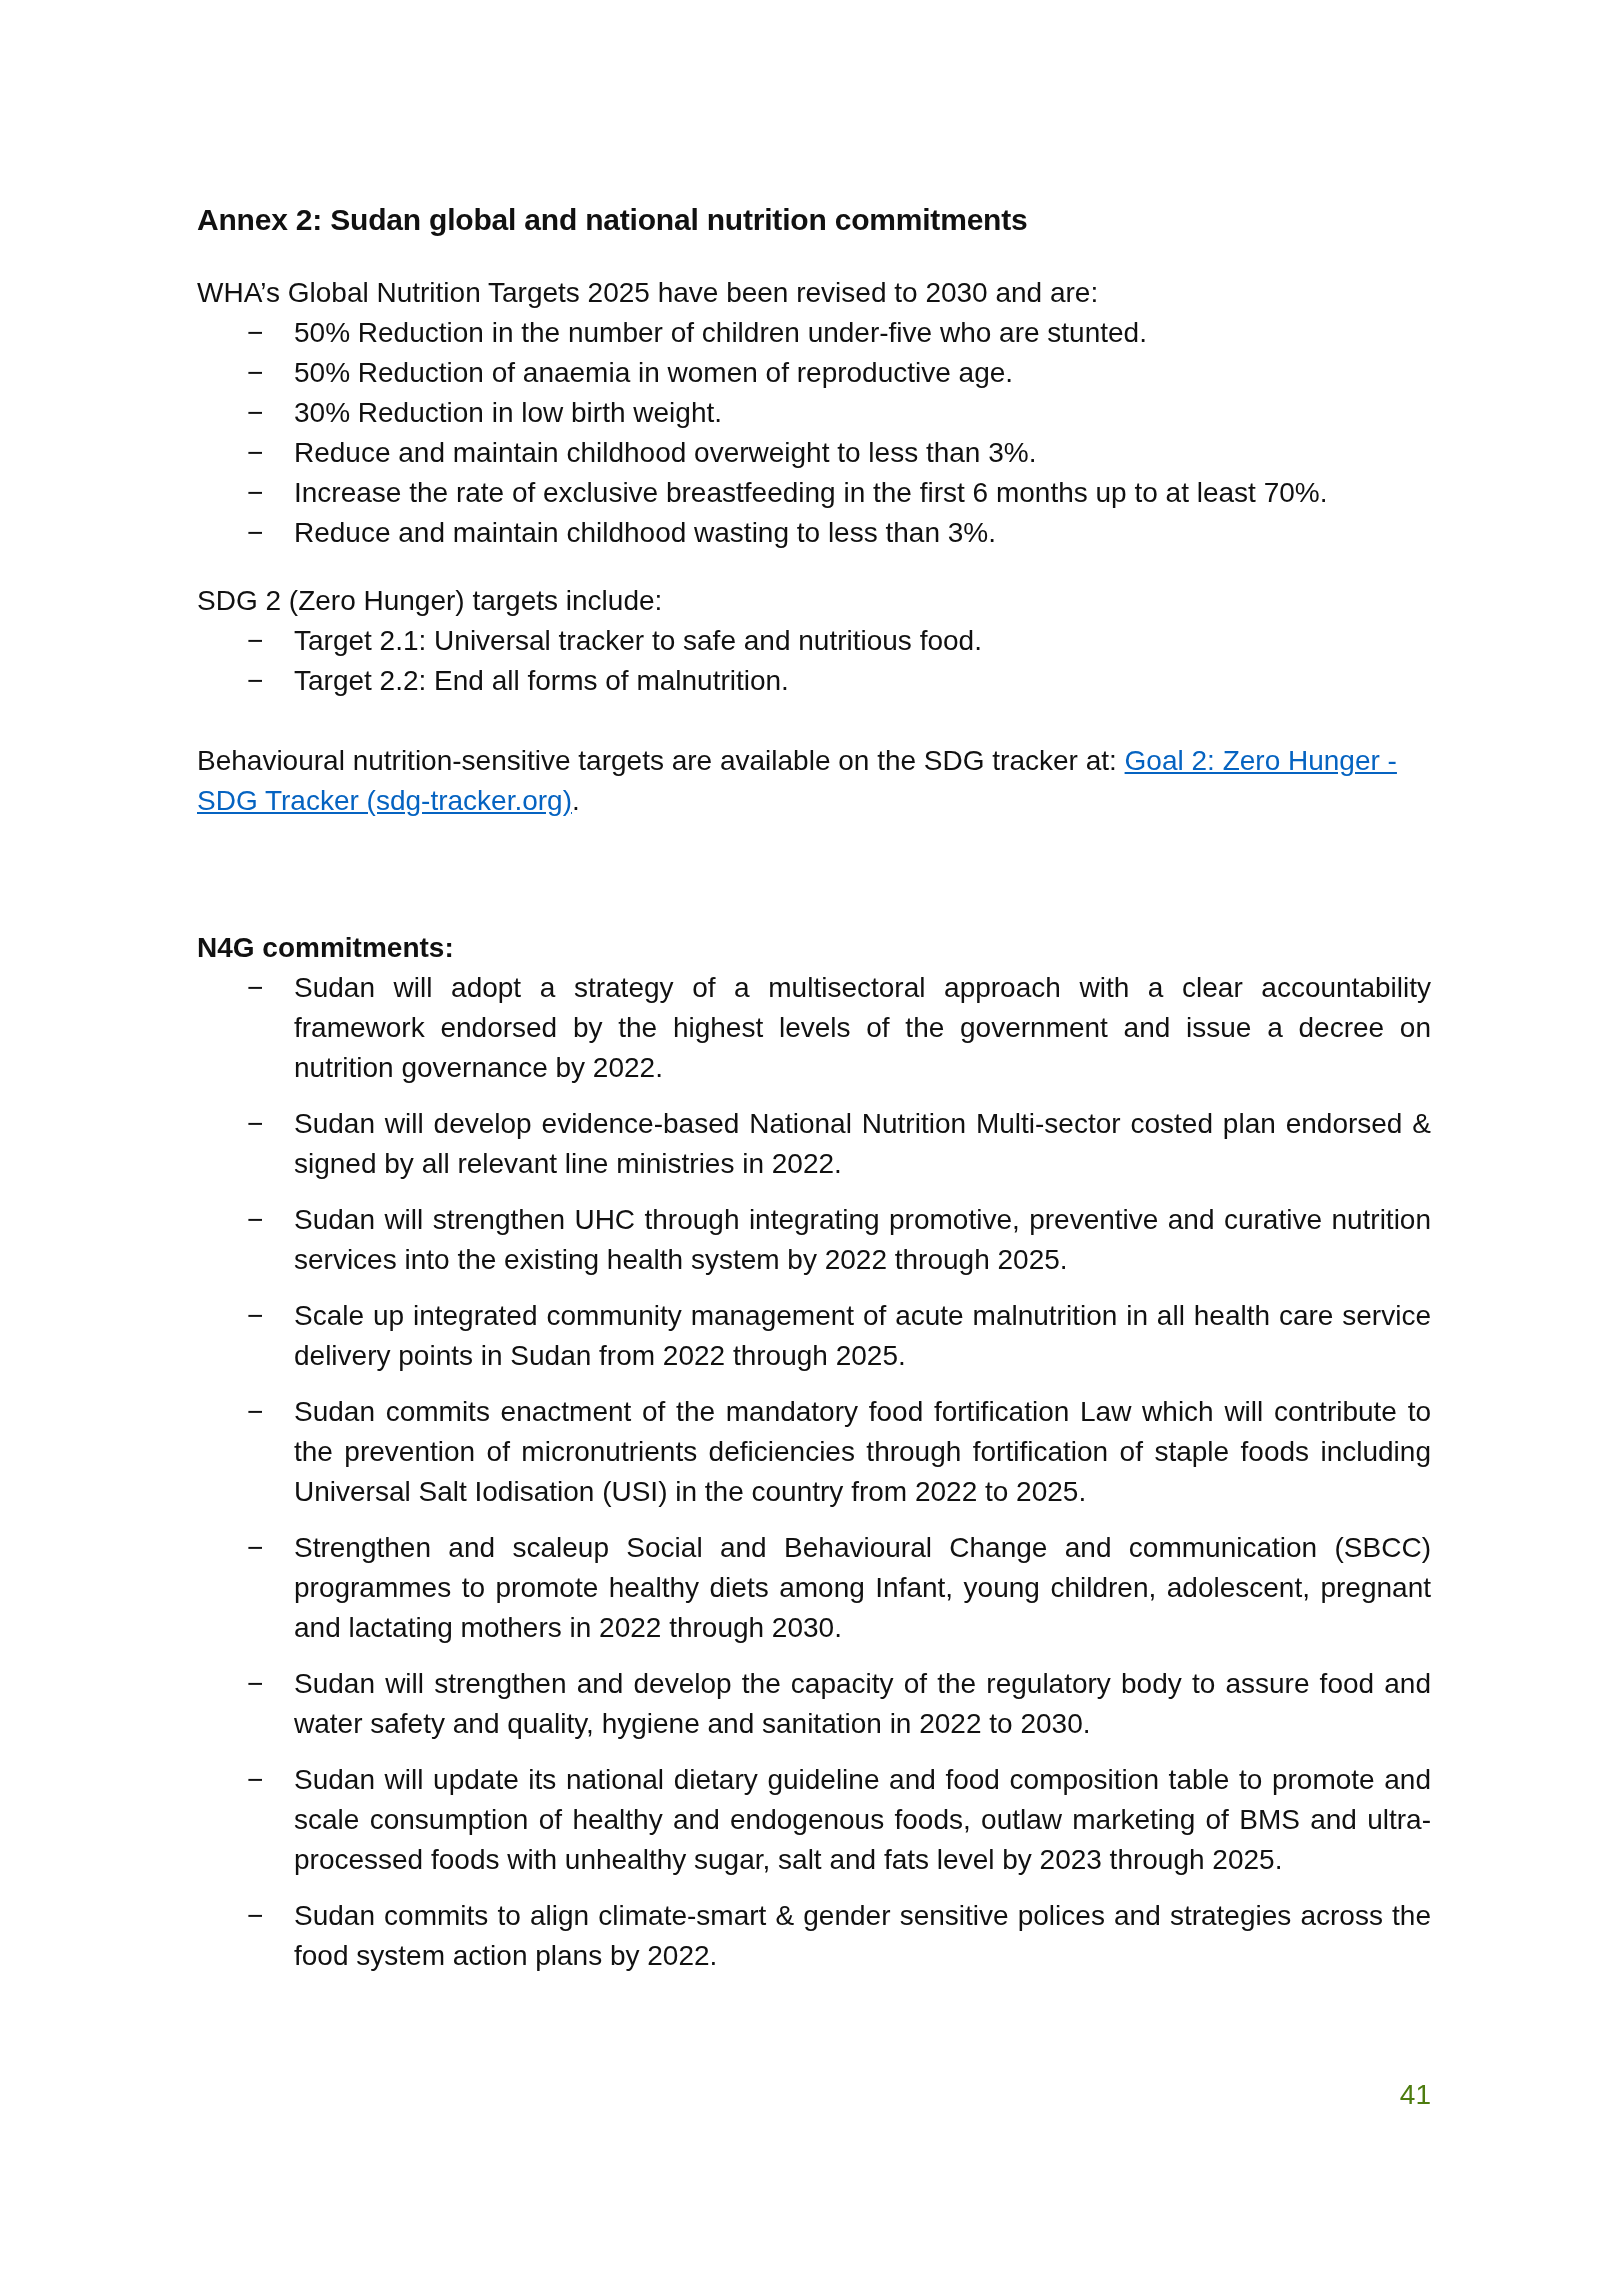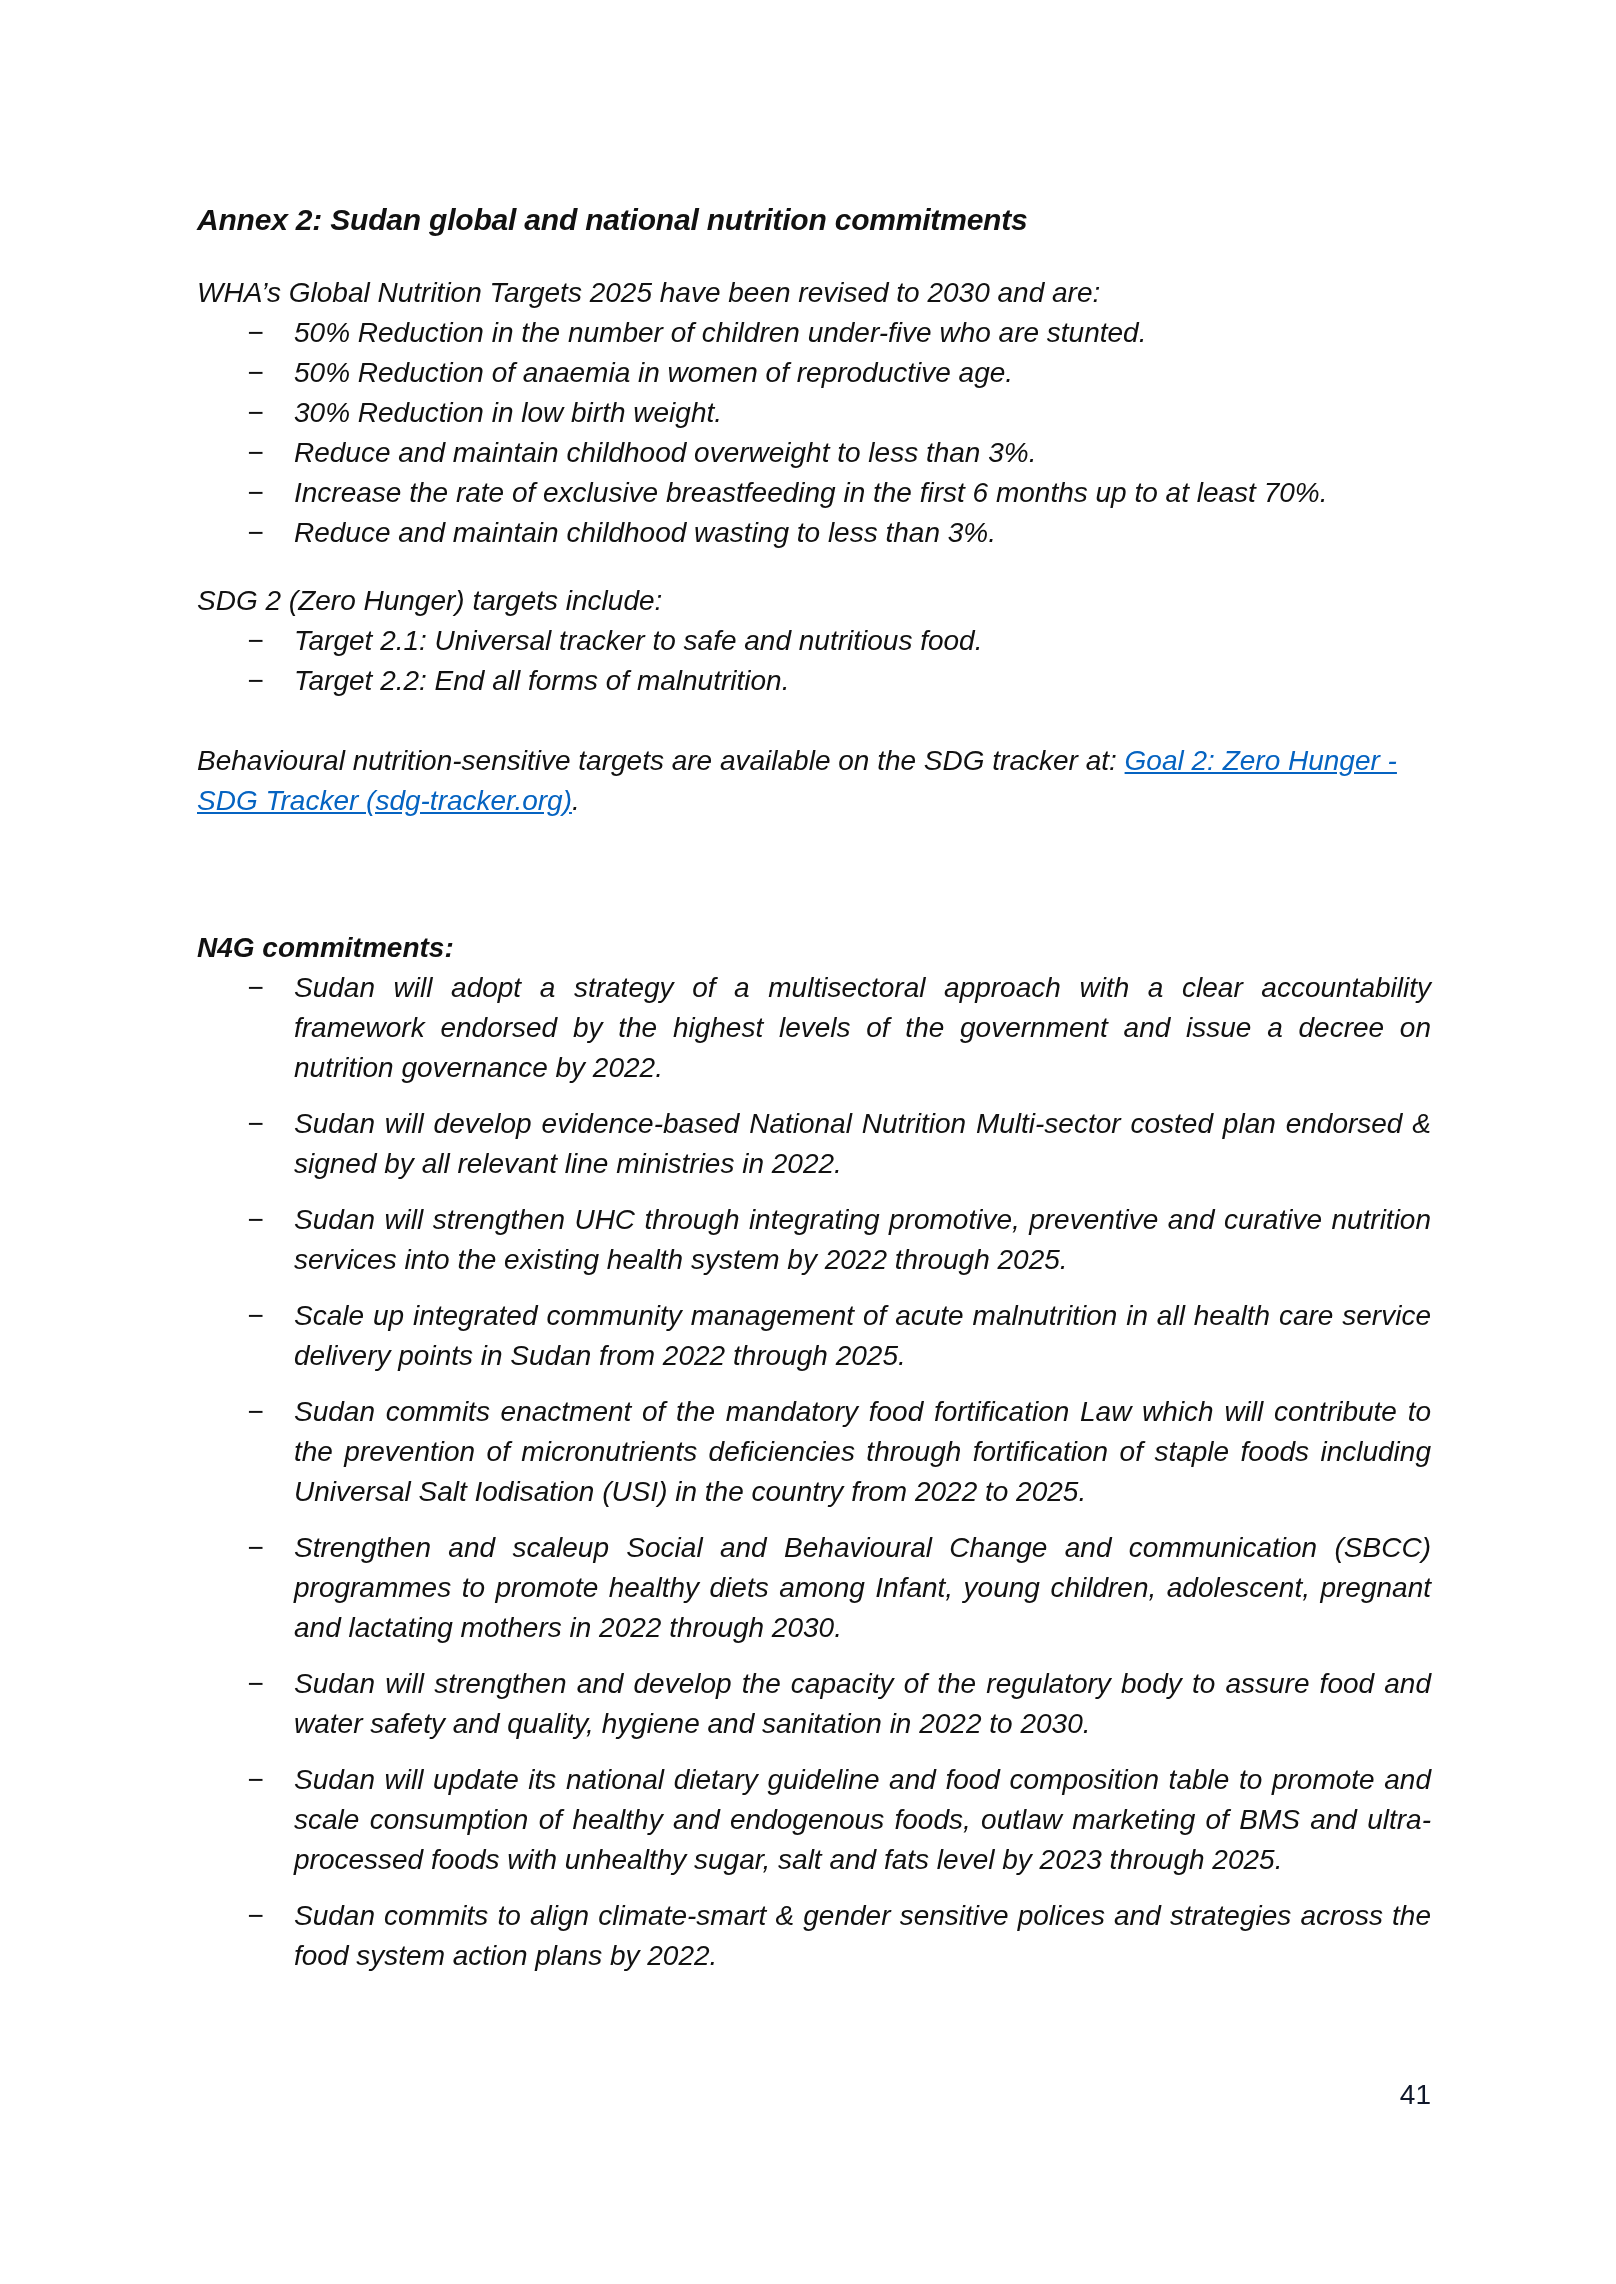--- a/index.html
+++ b/index.html
@@ -1,39 +1,39 @@
 <!DOCTYPE html>
 <html style="font-size:12.6px"><head>
 <meta charset="utf-8">
 <style>
   html, body { margin: 0; padding: 0; background: #ffffff; }
   body { width: 1617px; height: 2284px; position: relative; overflow: hidden; }
   .page {
     position: absolute; left: 197px; top: 196px; width: 1234px;
     font-family: "Liberation Sans", sans-serif;
-    font-size: 28px; line-height: 40px; color: #111111; font-style: italic;
+    font-size: 28px; line-height: 40px; color: #111111;
   }
   h1 {
     margin: 0; font-size: 30px; font-weight: bold; line-height: 47px;
     letter-spacing: -0.2px;
   }
   p { margin: 0; }
   .intro1 { margin-top: 30px; }
   ul { list-style: none; margin: 0; padding: 0; }
   li { position: relative; padding-left: 97px; }
   li .dash { position: absolute; left: 50px; top: 0; }
   .block2 { margin-top: 28px; }
   .block3 { margin-top: 40px; }
   a.link { color: #0563C1; text-decoration: underline; }
   .n4g-heading { margin-top: 107px; font-weight: bold; }
   .n4g li { text-align: justify; margin-bottom: 16px; }
   .n4g li:last-child { margin-bottom: 0; }
   .page-num {
     position: absolute; top: 2079px; right: 186px;
-    font-family: "Liberation Sans", sans-serif; font-size: 28px; color: #0f172a;
+    font-family: "Liberation Sans", sans-serif; font-size: 28px; color: #4d7c0f;
   }
 </style>
 </head>
 <body>
 
 <div class="page">
   <h1>Annex 2: Sudan global and national nutrition commitments</h1>
 
   <p class="intro1">WHA’s Global Nutrition Targets 2025 have been revised to 2030 and are:</p>
   <ul>

